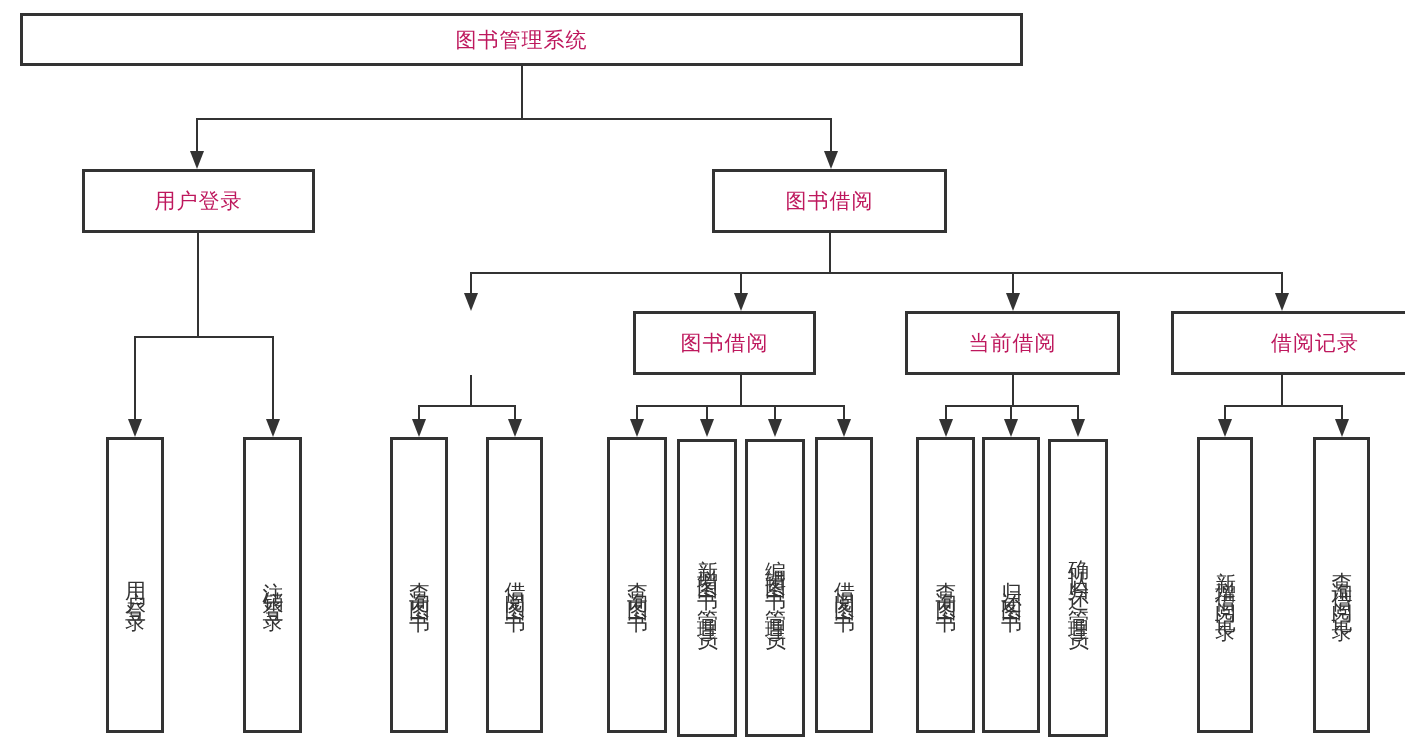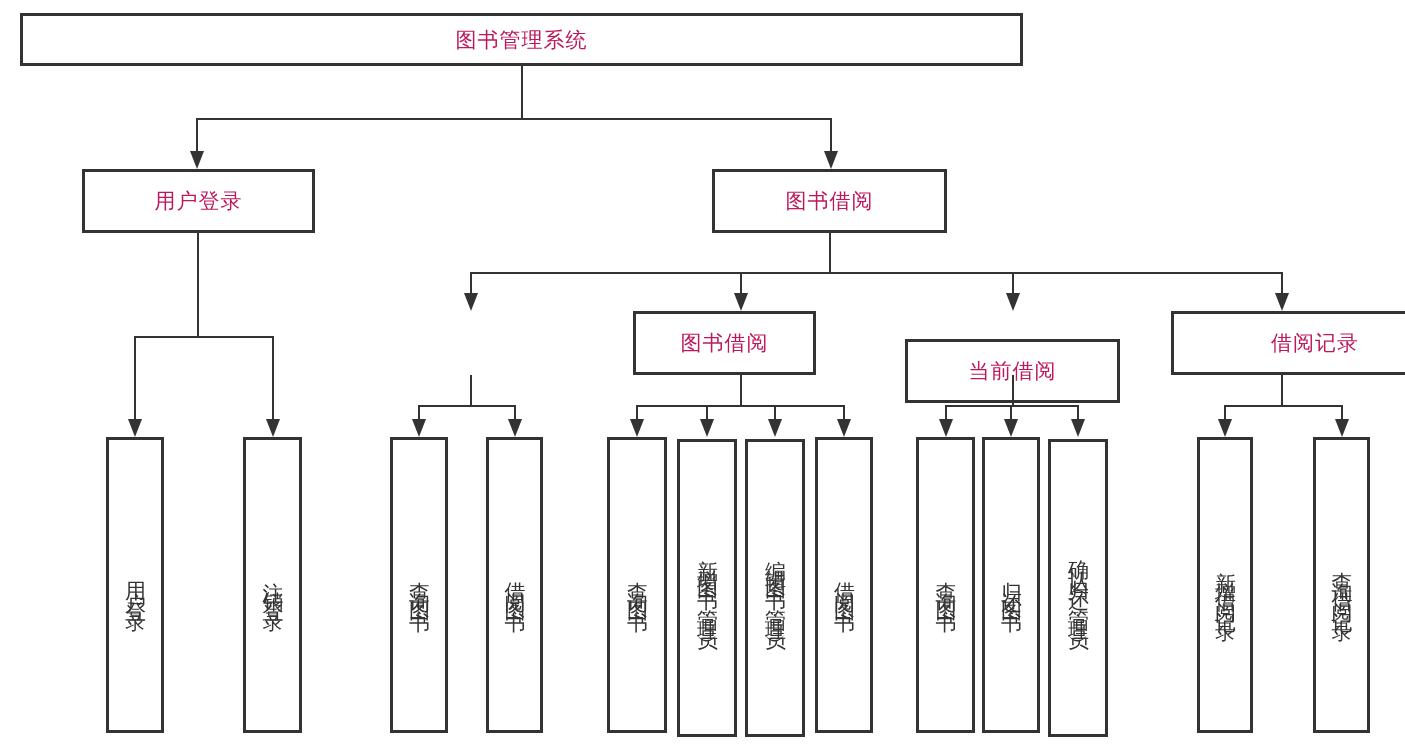--- a/index.html
+++ b/index.html
@@ -111,21 +111,21 @@
   <div class="vl" style="left:740px; top:272px; height:21px;"></div>
   <div class="ah" style="left:734px; top:293px;"></div>
   <div class="vl" style="left:1012px; top:272px; height:21px;"></div>
   <div class="ah" style="left:1006px; top:293px;"></div>
   <div class="vl" style="left:1281px; top:272px; height:21px;"></div>
   <div class="ah" style="left:1275px; top:293px;"></div>
 
   <div class="box" style="left:633px; top:311px; width:183px; height:64px;">
     <span>图书借阅</span>
   </div>
-  <div class="box" style="left:905px; top:311px; width:215px; height:64px;margin-top:28px;">
+  <div class="box" style="left:905px; top:311px; width:215px; height:64px;">
     <span>当前借阅</span>
   </div>
   <div class="box" style="left:1171px; top:311px; width:252px; height:64px;padding-left:36px;">
     <span>借阅记录</span>
   </div>
 
   <div class="vl" style="left:470px; top:375px; height:30px;"></div>
   <div class="hl" style="left:418px; top:405px; width:98px;"></div>
   <div class="vl" style="left:418px; top:405px; height:14px;"></div>
   <div class="ah" style="left:412px; top:419px;"></div>

